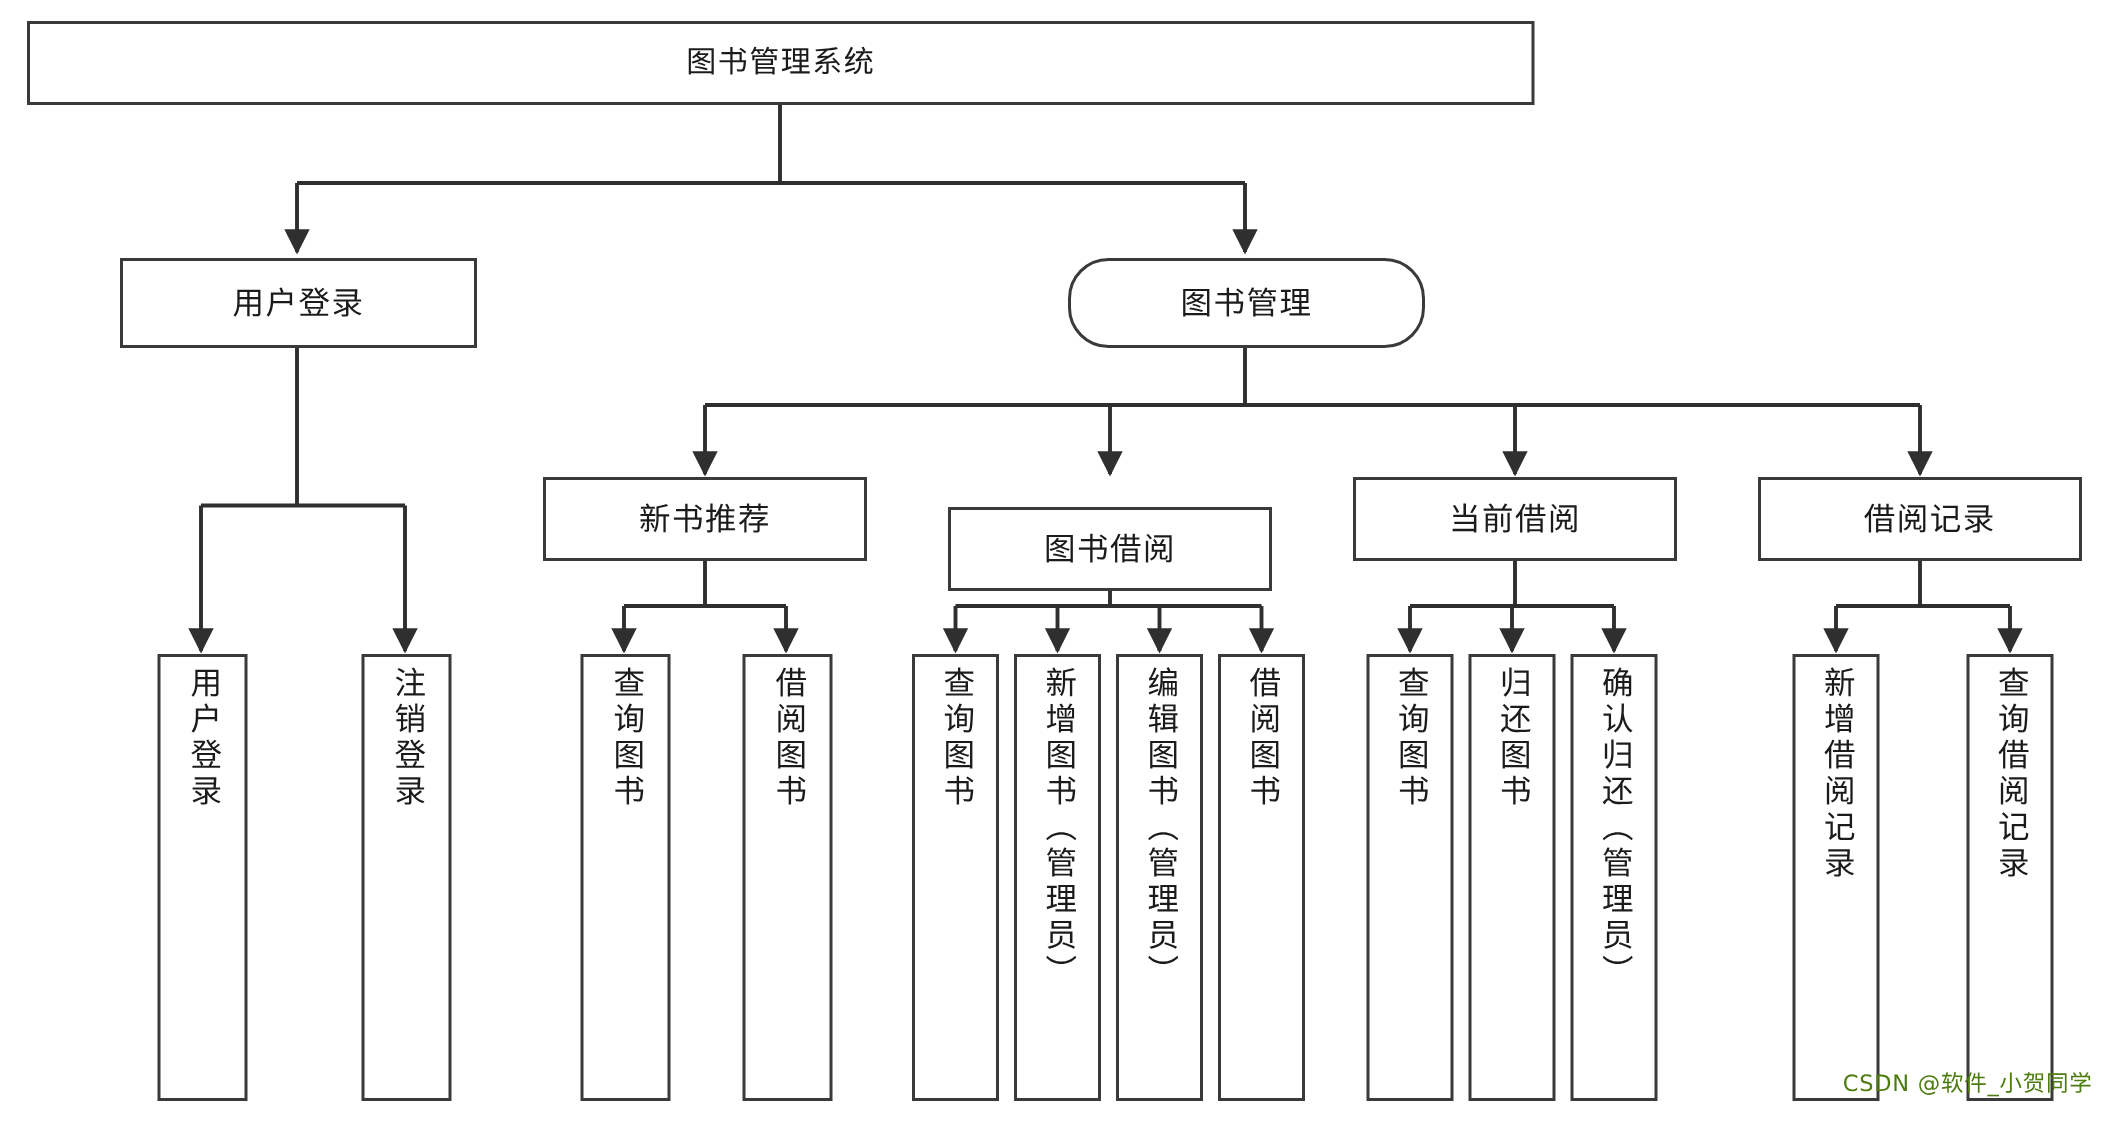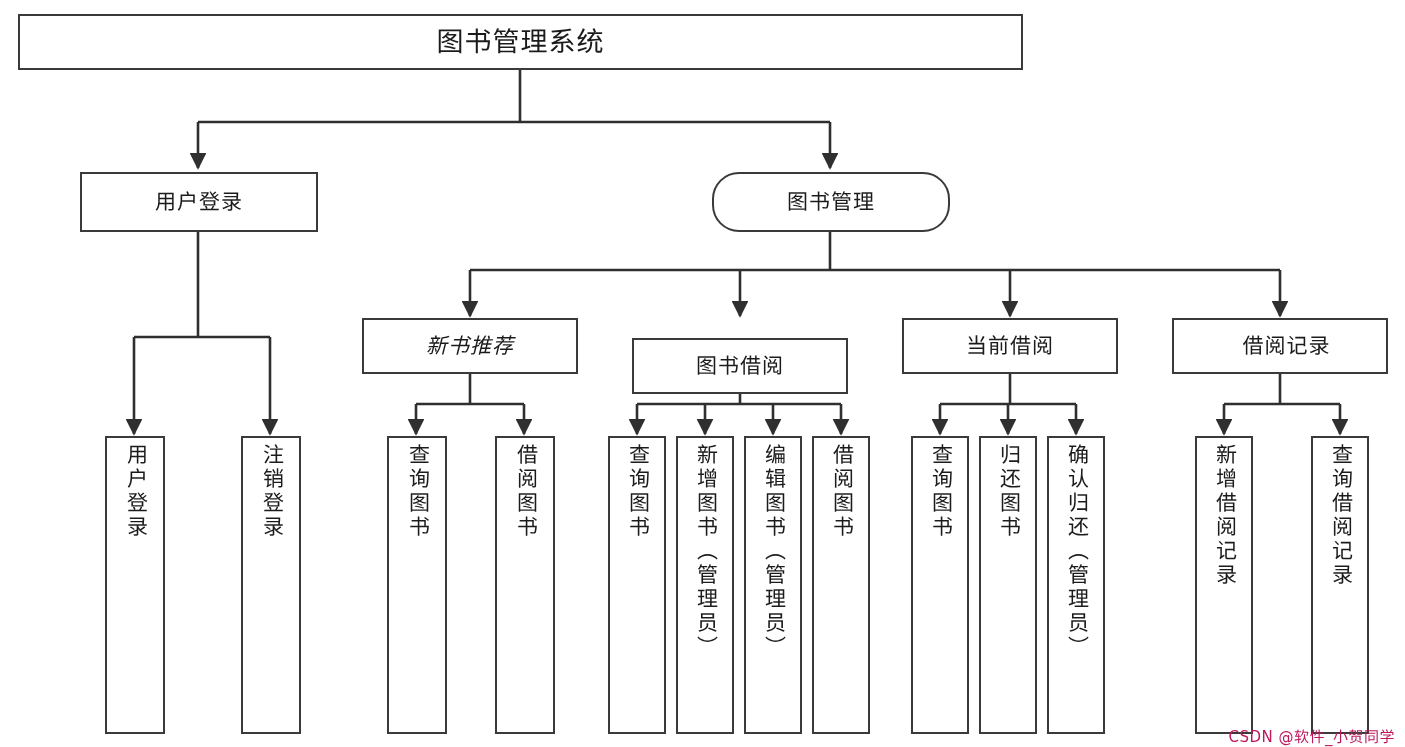--- a/index.html
+++ b/index.html
@@ -42,41 +42,41 @@
     display: block;
     line-height: 1.18;
     letter-spacing: 1px;
   }
   
   .node.horiz .node-label {
     writing-mode: horizontal-tb;
     font-size: 21px;
   }
   .node.root .node-label {
-    font-size: 27px;
+    font-size: 20px;
   }
   
   .node.vert {
     align-items: flex-start;
     padding-top: 6px;
   }
   .node.vert .node-label {
     writing-mode: vertical-rl;
     text-orientation: upright;
     font-size: 21px;
     letter-spacing: 3px;
     line-height: 1;
     white-space: nowrap;
   }
   #watermark {
     position: absolute;
     right: 10px;
-    bottom: 1px;
+    bottom: 16px;
     font-size: 15px;
-    color: #be185d;
+    color: #4d7c0f;
     letter-spacing: 0.5px;
     z-index: 3;
     white-space: nowrap;
   }
 </style>
 </head>
 <body>
 
 <div id="diagram">
 
@@ -134,21 +134,21 @@
     <span class="node-label">图书管理系统</span>
   </div>
 
   <div class="node horiz" style="left:80px; top:172px; width:238px; height:60px;">
     <span class="node-label">用户登录</span>
   </div>
   <div class="node horiz" style="left:712px; top:172px; width:238px; height:60px;border-radius:27px;">
     <span class="node-label">图书管理</span>
   </div>
 
-  <div class="node horiz" style="left:362px; top:318px; width:216px; height:56px;font-style:italic;">
+  <div class="node horiz" style="left:362px; top:318px; width:216px; height:56px;">
     <span class="node-label">新书推荐</span>
   </div>
   <div class="node horiz" style="left:632px; top:318px; width:216px; height:56px;margin-top:20px;">
     <span class="node-label">图书借阅</span>
   </div>
   <div class="node horiz" style="left:902px; top:318px; width:216px; height:56px;">
     <span class="node-label">当前借阅</span>
   </div>
   <div class="node horiz" style="left:1172px; top:318px; width:216px; height:56px;padding-left:13px;">
     <span class="node-label">借阅记录</span>

